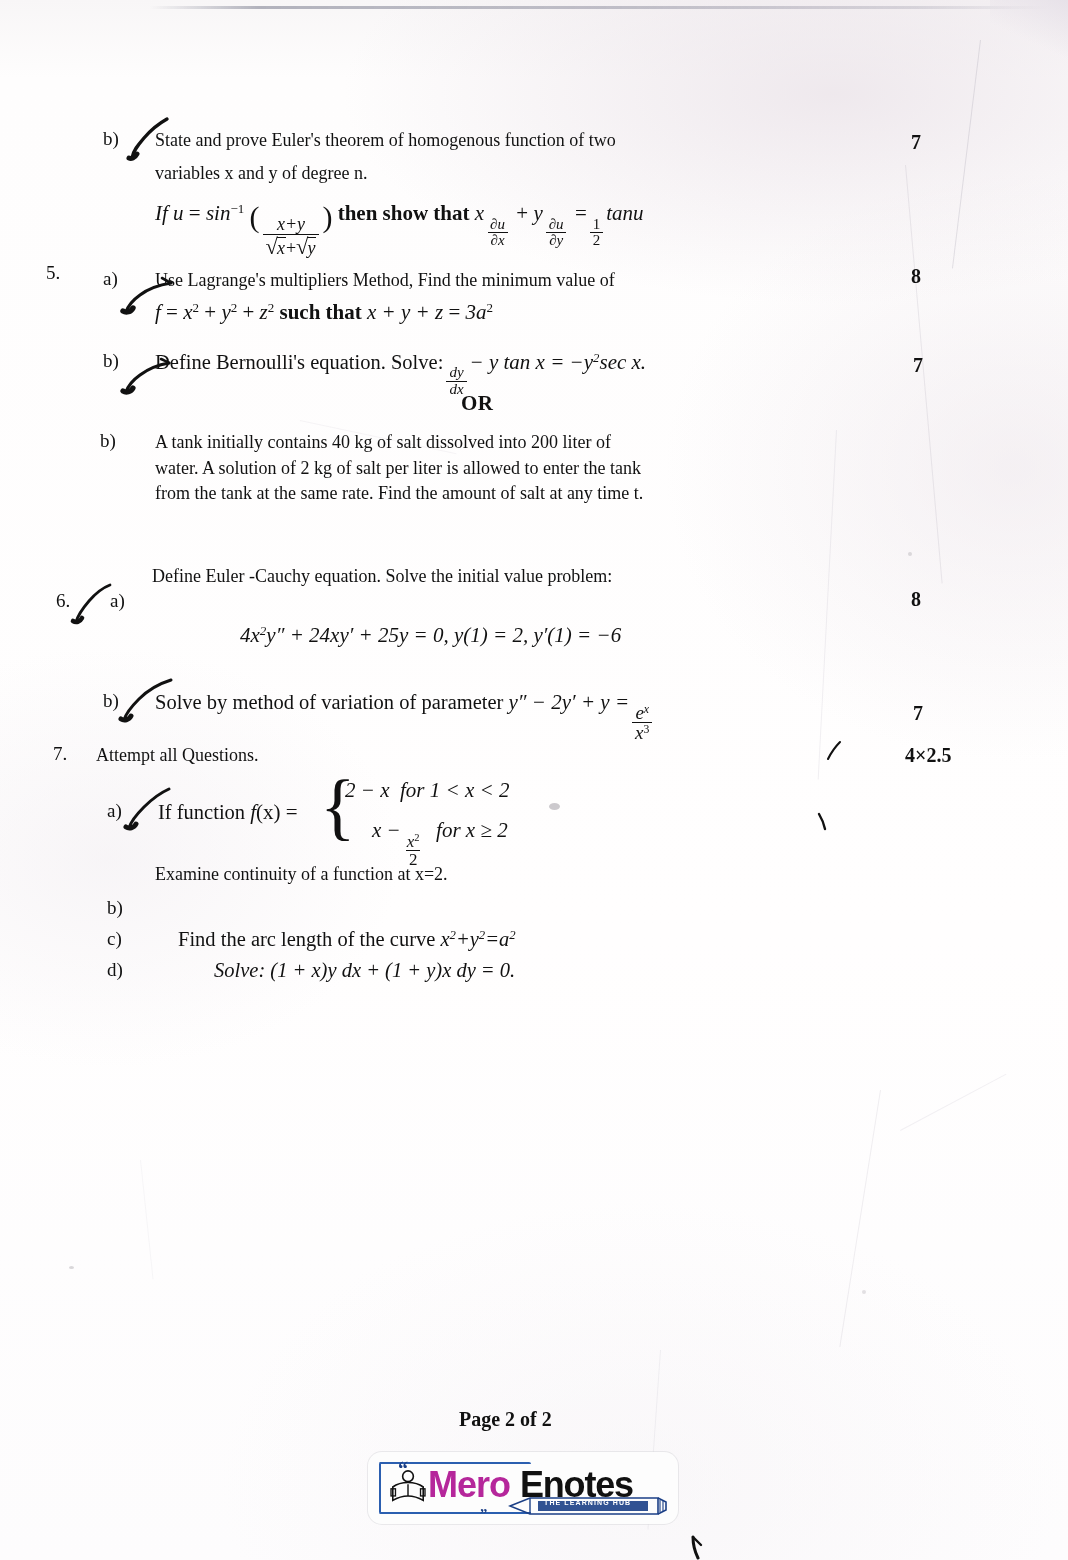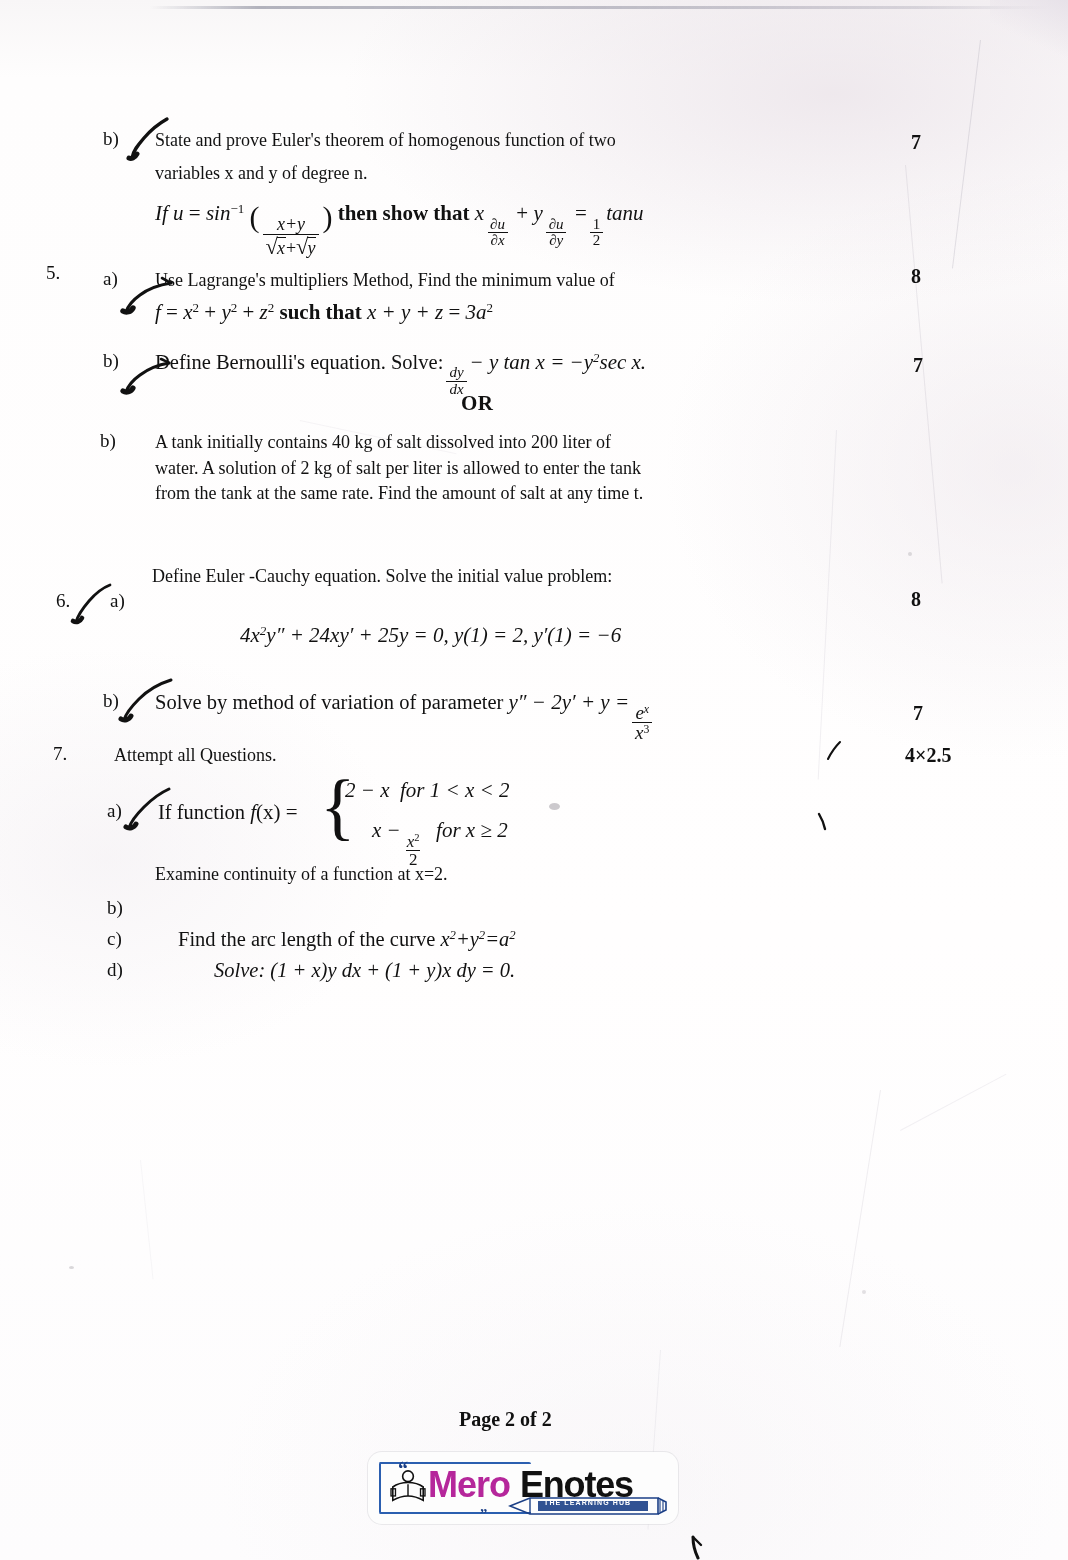--- a/index.html
+++ b/index.html
@@ -217,21 +217,21 @@
   <div class="blk" style="left:155px;top:690px;font-size:20.5px;">
     <span>Solve by method of variation of parameter</span>
     <span class="mathi" style="font-size:21px;">y″ − 2y′ + y =</span><span class="fracb" style="font-size:19px;vertical-align:-0.5em;">
       <span class="n"><span class="mathi">e</span><sup class="s" style="font-style:italic;">x</sup></span>
       <span class="d"><span class="mathi">x</span><sup class="s">3</sup></span>
     </span>
   </div>
   <div class="blk mark" style="left:913px;top:702px;">7</div>
 
   <div class="blk qnum" style="left:53px;top:743px;font-weight:400;">7.</div>
-  <div class="blk txt" style="left:114px;top:743px;width:400px;">Attempt all Questions.</div>
+  <div class="blk txt" style="left:96px;top:743px;width:400px;">Attempt all Questions.</div>
   <div class="blk mark" style="left:905px;top:744px;">4×2.5</div>
   <div class="pen" style="left:826px;top:740px;">
     <svg width="18" height="22" viewBox="0 0 18 22">
       <path d="M2 19 C5 13 10 6 14 2" stroke="#111" stroke-width="2.1" fill="none" stroke-linecap="round"></path>
     </svg>
   </div>
   <div class="pen" style="left:817px;top:812px;">
     <svg width="14" height="20" viewBox="0 0 14 20">
       <path d="M2 2 C5 7 7 12 8 17" stroke="#111" stroke-width="2.4" fill="none" stroke-linecap="round"></path>
     </svg>

